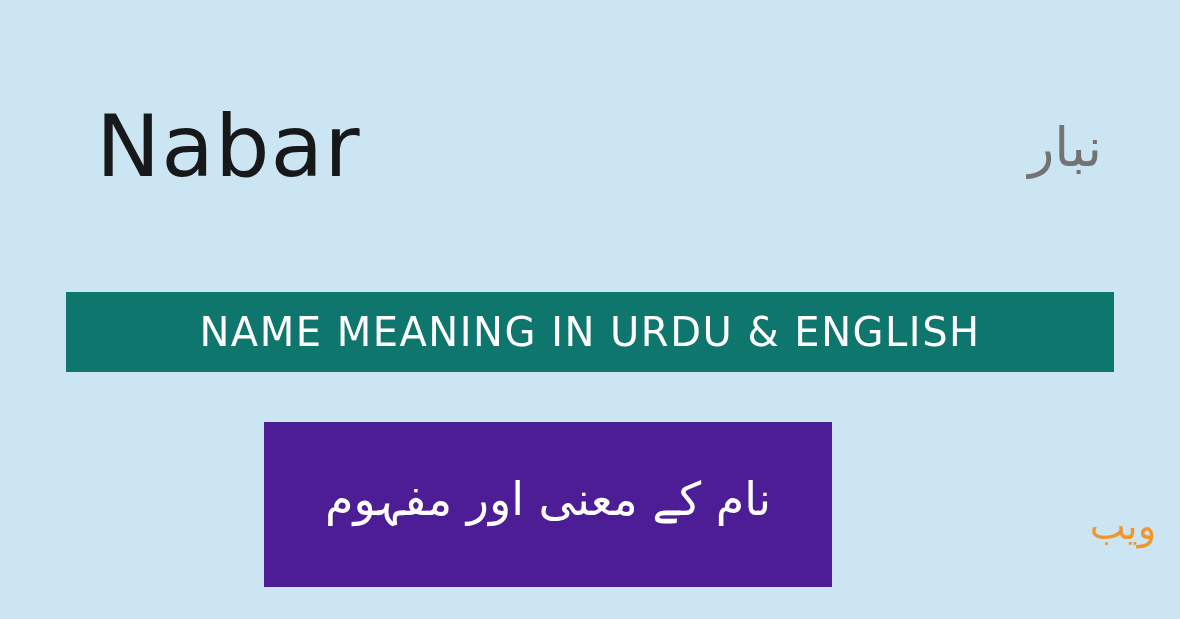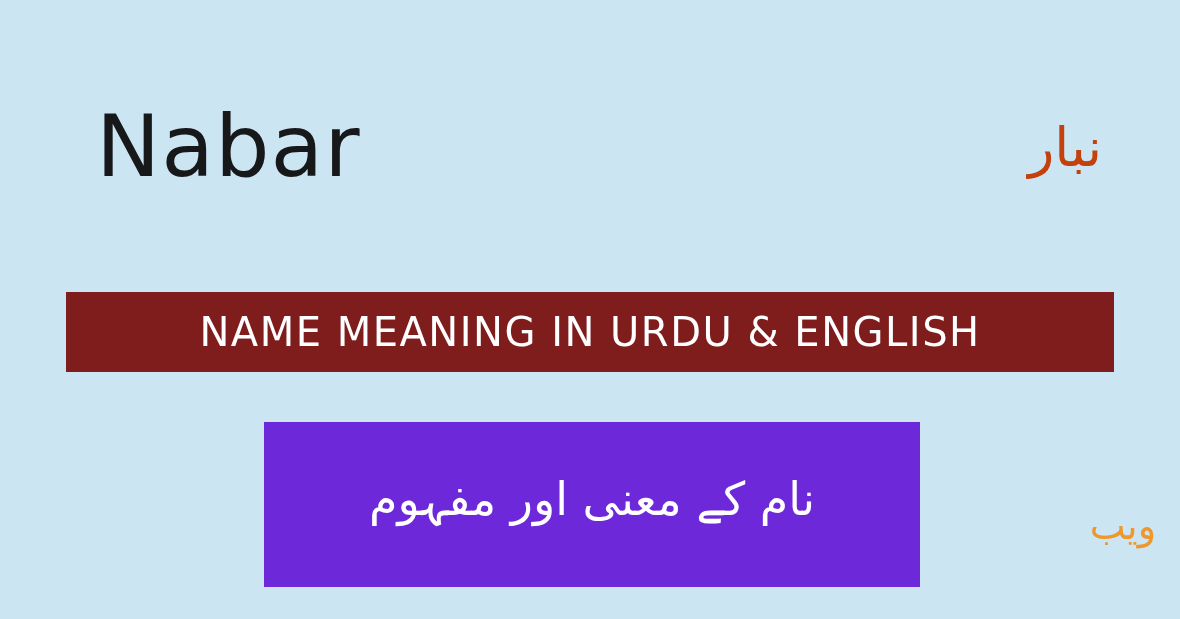--- a/index.html
+++ b/index.html
@@ -32,50 +32,50 @@
     font-family: "DejaVu Sans", sans-serif;
   }
   .name-ur {
     position: absolute;
     right: 78px;
     top: 110px;
     width: 260px;
     text-align: right;
     font-size: 54px;
     line-height: 76px;
-    color: #c2410c;
+    color: #737373;
     direction: rtl;
     font-family: "DejaVu Sans", sans-serif;
   }
   .band-red {
     position: absolute;
     left: 66px;
     top: 292px;
     width: 1048px;
     height: 80px;
-    background: #7f1d1d;
+    background: #0f766e;
     display: flex;
     align-items: center;
     justify-content: center;
   }
   .band-red span {
     color: #ffffff;
     font-size: 40px;
     letter-spacing: 1.5px;
     font-family: "DejaVu Sans", sans-serif;
     font-weight: 400;
     white-space: nowrap;
   }
   .band-teal {
     position: absolute;
     left: 264px;
     top: 422px;
-    width: 656px;
+    width: 568px;
     height: 165px;
-    background: #6d28d9;
+    background: #4c1d95;
     display: flex;
     align-items: center;
     justify-content: center;
   }
   .band-teal span {
     color: #ffffff;
     font-size: 46px;
     line-height: 1.4;
     direction: rtl;
     font-family: "DejaVu Sans", sans-serif;

